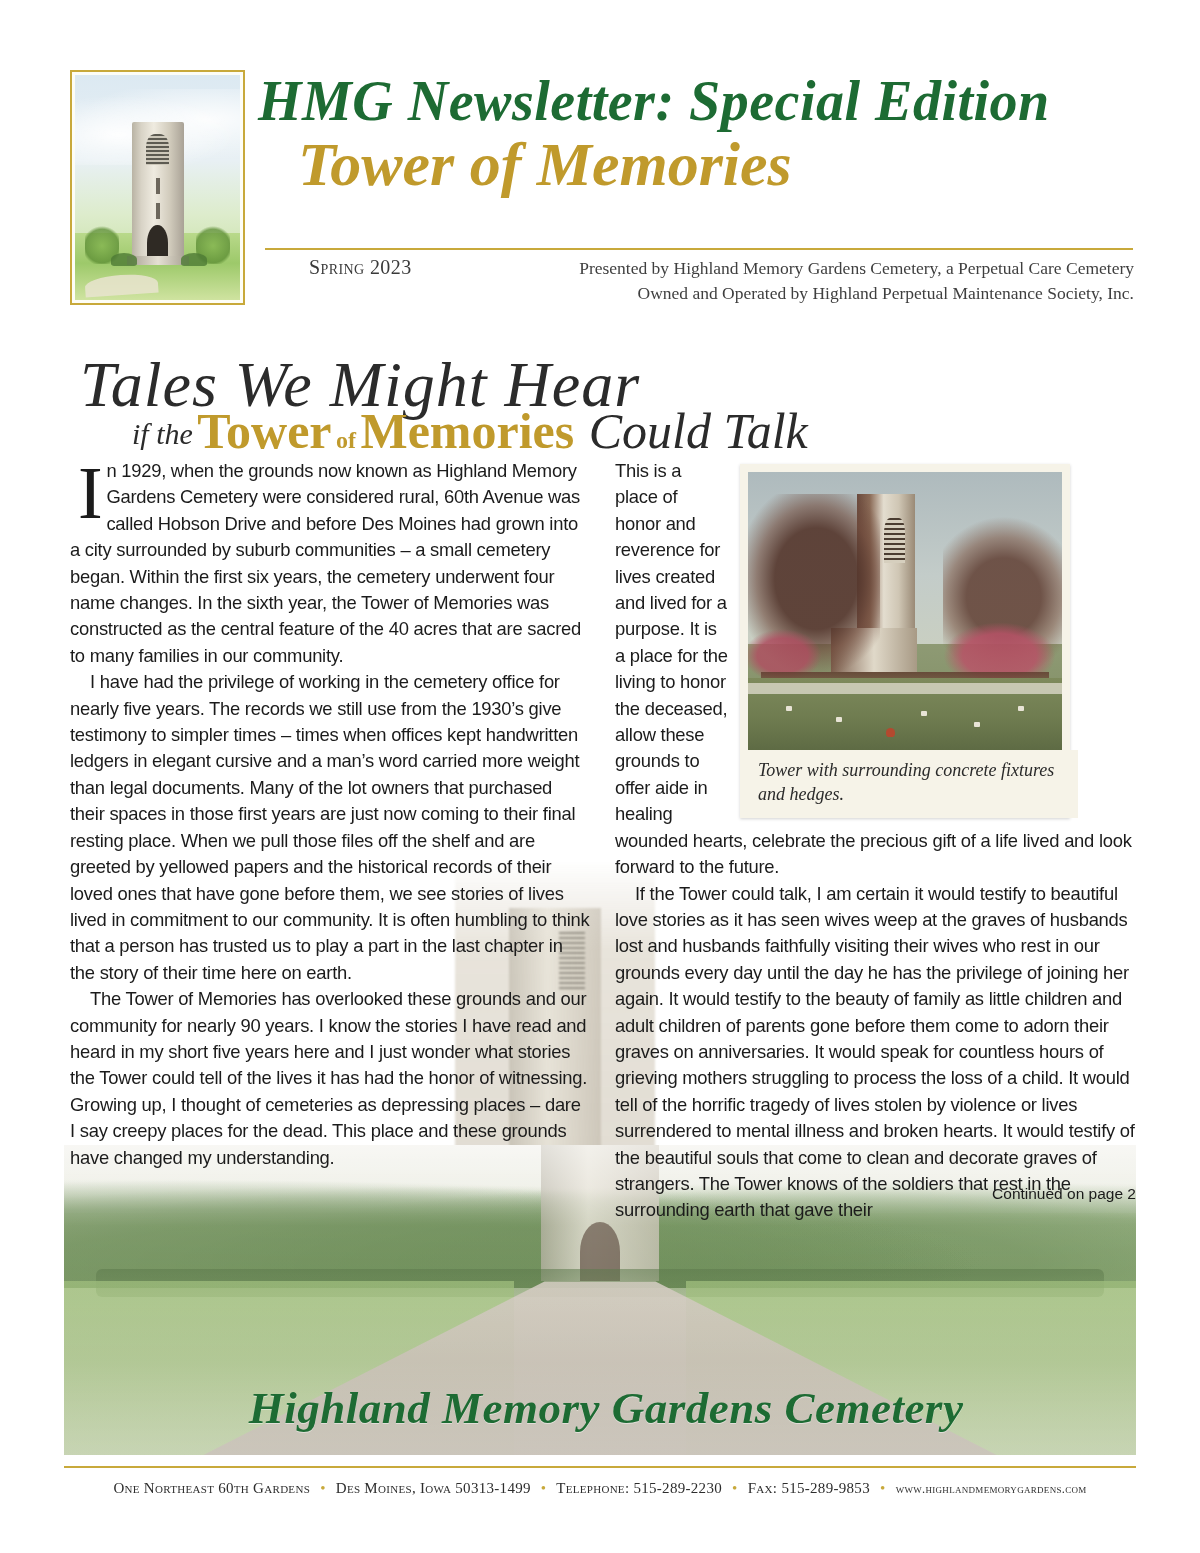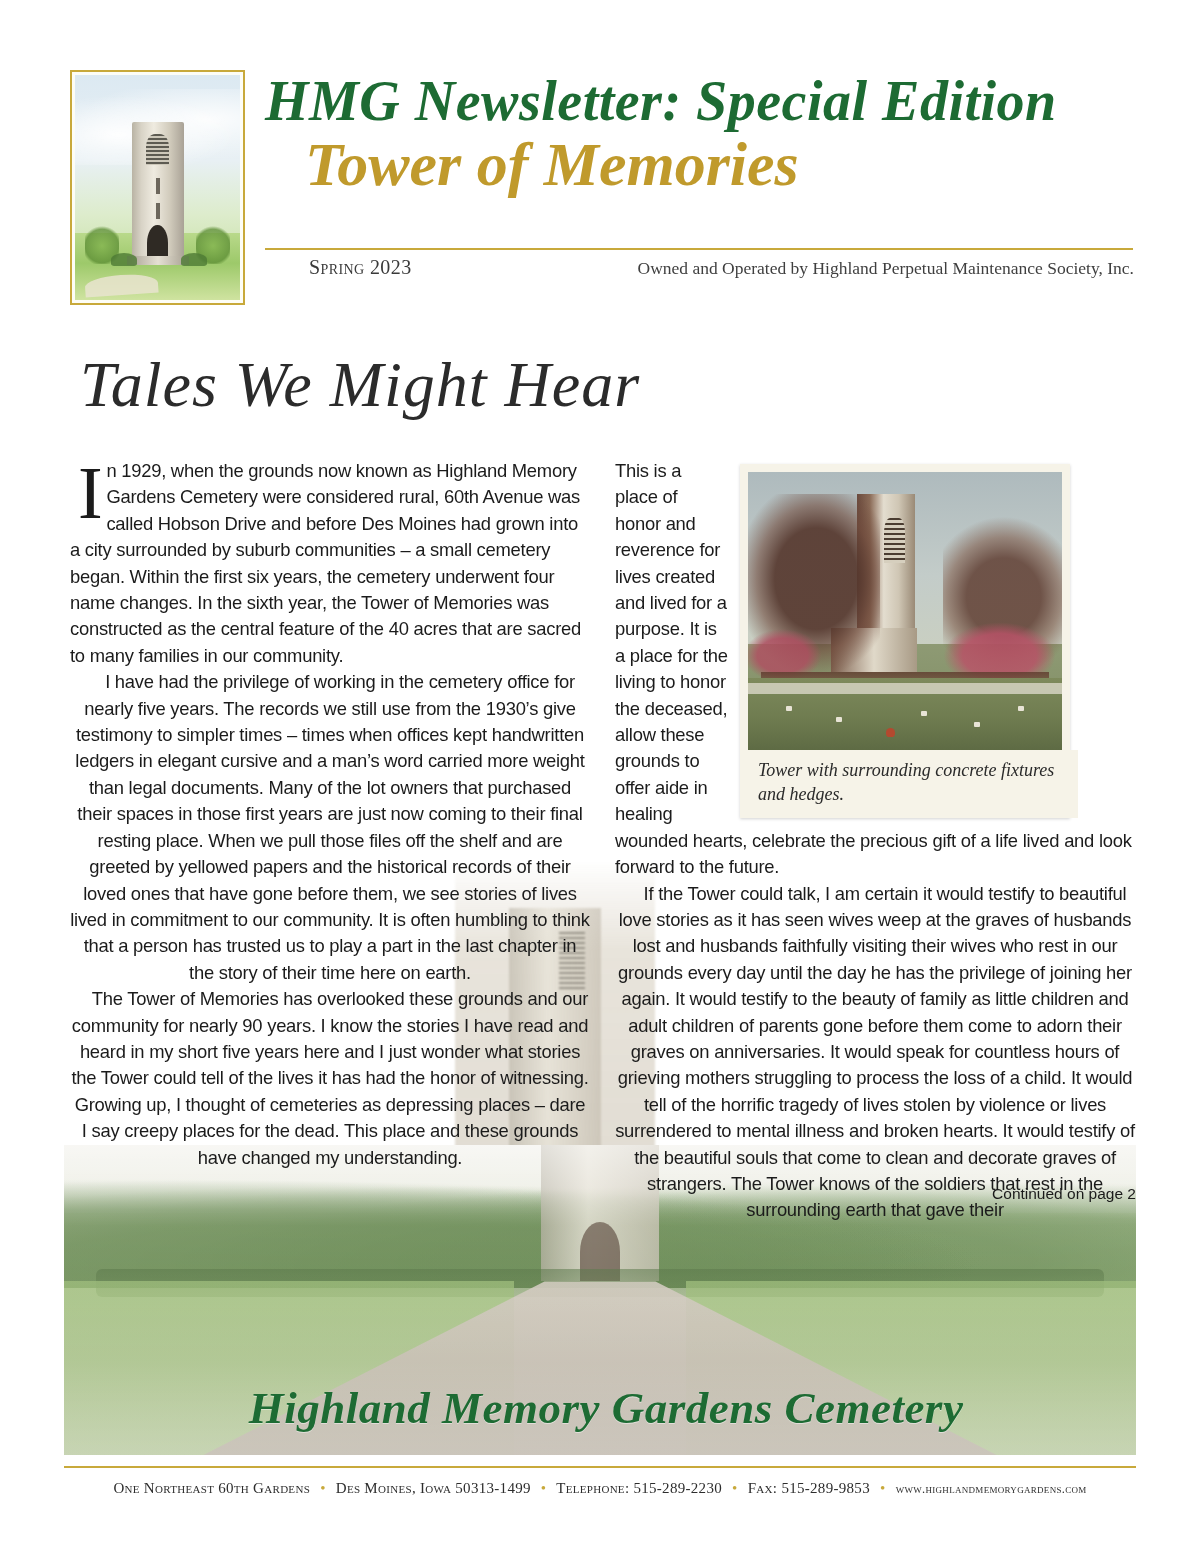--- a/index.html
+++ b/index.html
@@ -39,21 +39,21 @@
     content:"";position:absolute;left:30%;bottom:0;width:40%;height:26%;
     background:#2f2a24;border-radius:50% 50% 0 0;
   }
   .logo-slit{position:absolute;left:50%;transform:translateX(-50%);width:4px;height:16px;background:#6d675c;}
   .logo-cap{position:absolute;left:50%;bottom:15.5%;transform:translateX(-50%);
     width:62px;height:9px;background:linear-gradient(90deg,#a39c8e,#e5e0d3,#a39c8e);}
   .logo-bush{position:absolute;bottom:15%;width:26px;height:13px;background:#4d7a34;border-radius:50% 50% 20% 20%;opacity:.8;}
   .logo-tree{position:absolute;bottom:16%;width:34px;height:40px;
     background:radial-gradient(circle at 50% 55%,#7fb24a 0%,#5a8c32 60%,rgba(90,140,50,0) 72%);opacity:.75;}
 
-  .title-block{position:absolute;left:265px;top:72px;width:870px;}
+  .title-block{position:absolute;left:258px;top:72px;width:870px;}
   .title-line1{
     font-family:"Liberation Serif",serif;font-style:italic;font-weight:700;
     font-size:56px;color:#1d6b33;letter-spacing:.5px;line-height:1.04;white-space:nowrap;
   }
   .title-line2{
     font-family:"Liberation Serif",serif;font-style:italic;font-weight:700;
     font-size:62px;color:#c09a2c;line-height:1.06;margin-top:2px;white-space:nowrap;margin-left:40px;
   }
   .head-rule{position:absolute;left:265px;top:248px;width:868px;height:2px;background:#c8a93b;}
   .issue-date{
@@ -127,21 +127,21 @@
   
   .cols{position:absolute;left:70px;top:458px;width:1070px;}
   .col{position:absolute;top:0;width:520px;}
   .col-left{left:0;}
   .col-right{left:545px;}
   p.body{
     margin:0 0 0 0;font-family:"Liberation Sans",sans-serif;
     font-size:18.4px;line-height:26.4px;color:#1b1b1b;text-align:left;
     letter-spacing:-0.25px;
   }
-  p.body + p.body{text-indent:20px;text-align:center;}
+  p.body + p.body{text-indent:20px;}
   .dropcap-para{position:relative;min-height:80px;}
   .dropcap{
     float:left;font-family:"Liberation Serif",serif;font-weight:400;
     font-size:74px;line-height:62px;color:#1b1b1b;margin:4px 4px 0 8px;
   }
   .wrap-photo{
     float:right;width:395px;margin:6px 0 6px 12px;
   }
   .photo-card{
     width:330px;background:#f6f3e8;padding:8px 8px 0 8px;box-sizing:border-box;
@@ -233,26 +233,34 @@
     <div class="title-block">
       <div class="title-line1">HMG Newsletter: Special Edition</div>
       <div class="title-line2">Tower of Memories</div>
     </div>
 
     <div class="head-rule"></div>
 
     <div class="issue-date">Spring 2023</div>
 
     <div class="presented">
+      <div>Presented by Highland Memory Gardens Cemetery, a Perpetual Care Cemetery</div>
       <div>Owned and Operated by Highland Perpetual Maintenance Society, Inc.</div>
     </div>
   </div>
 
   <div class="headline">
     <div class="hl-row1">Tales We Might Hear</div>
+    <div class="hl-row2">
+      <span class="hl-ifthe">if the</span>
+      <span class="hl-tower">Tower</span>
+      <span class="hl-of">of</span>
+      <span class="hl-tower">Memories</span>
+      <span class="hl-could">Could Talk</span>
+    </div>
   </div>
 
   <div class="col-watermark">
     <div class="wm-tower"></div>
     <div class="wm-louver"></div>
   </div>
 
   <div class="bg-photo">
     <div class="bg-sky"></div>
     <div class="bg-treeline"></div>

